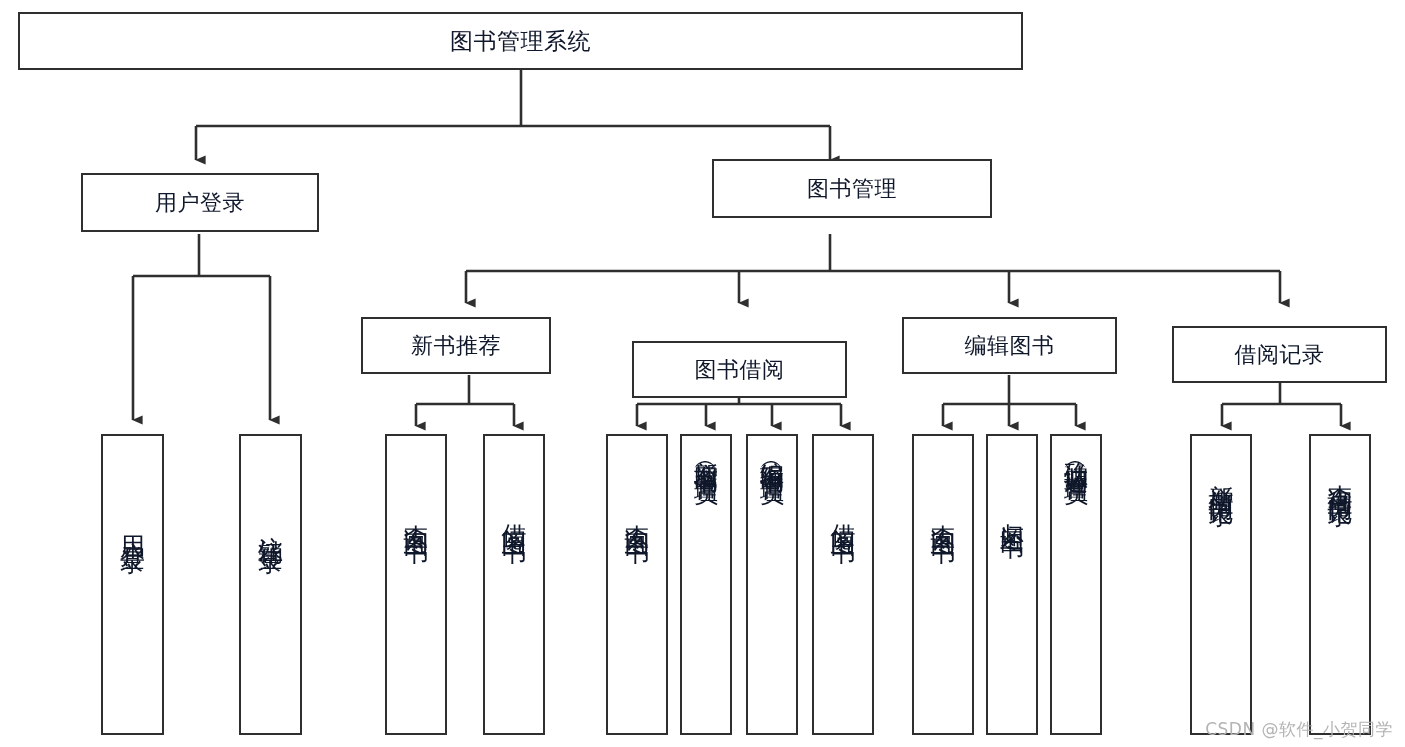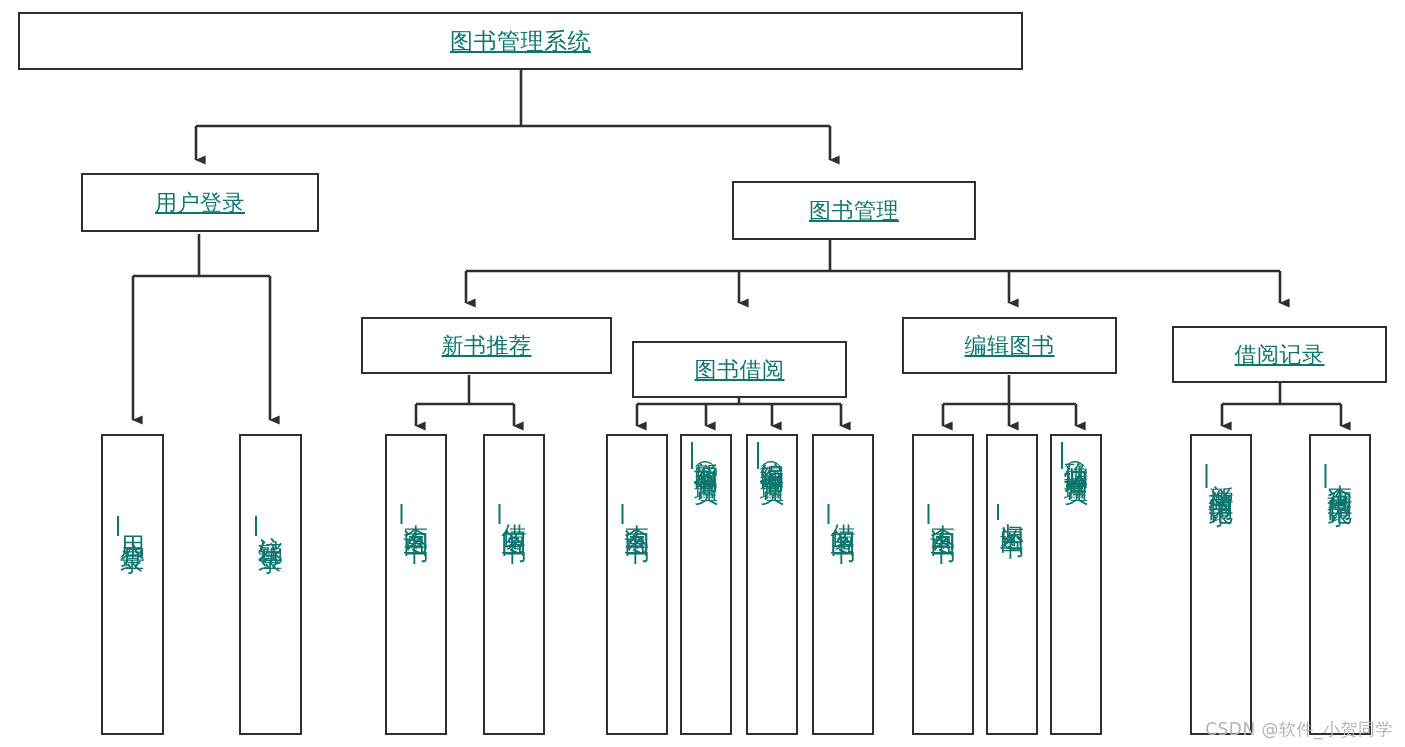--- a/index.html
+++ b/index.html
@@ -33,26 +33,25 @@
     position: absolute;
     box-sizing: border-box;
     background: #ffffff;
     border: 2px solid #2f2f2f;
     display: flex;
     align-items: center;
     justify-content: center;
     overflow: hidden;
   }
   .node .lbl {
-    color: #0f766e;
+    color: #0f172a;
     letter-spacing: 0.5px;
     text-align: center;
     white-space: nowrap;
     line-height: 1.15;
-    text-decoration: underline;
   }
   
   .node.horiz .lbl {
     font-size: 22px;
   }
   .node.root .lbl {
     font-size: 23px;
   }
   
   .node.vert {
@@ -134,25 +133,25 @@
   </svg>
 
   <div class="node horiz root" style="left:18px; top:12px; width:1005px; height:58px;">
     <span class="lbl">图书管理系统</span>
   </div>
 
   <div class="node horiz" style="left:81px; top:173px; width:238px; height:59px;">
     <span class="lbl">用户登录</span>
   </div>
 
-  <div class="node horiz" style="left:712px; top:181px; width:244px; height:59px;margin-left:20px;">
+  <div class="node horiz" style="left:712px; top:159px; width:280px; height:59px;">
     <span class="lbl">图书管理</span>
   </div>
 
-  <div class="node horiz" style="left:361px; top:317px; width:251px; height:57px;">
+  <div class="node horiz" style="left:361px; top:317px; width:190px; height:57px;">
     <span class="lbl">新书推荐</span>
   </div>
 
   <div class="node horiz" style="left:632px; top:317px; width:215px; height:57px;margin-top:24px;">
     <span class="lbl">图书借阅</span>
   </div>
 
   <div class="node horiz" style="left:902px; top:317px; width:215px; height:57px;">
     <span class="lbl">编辑图书</span>
   </div>

